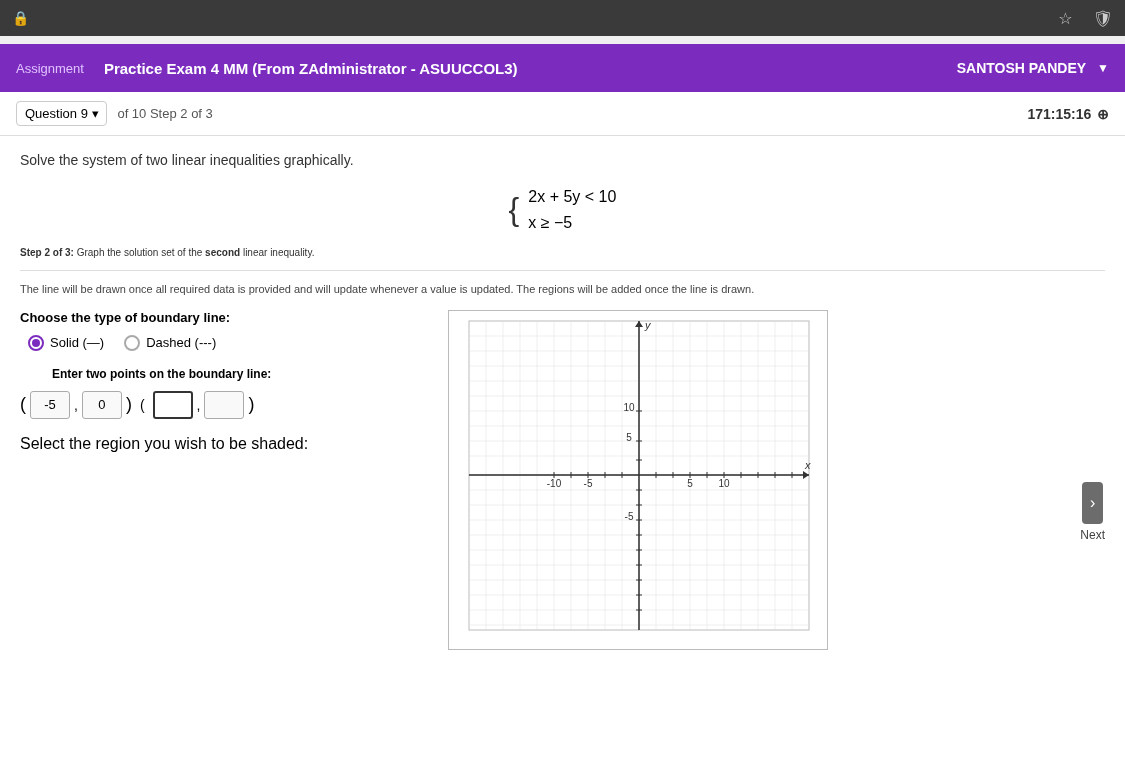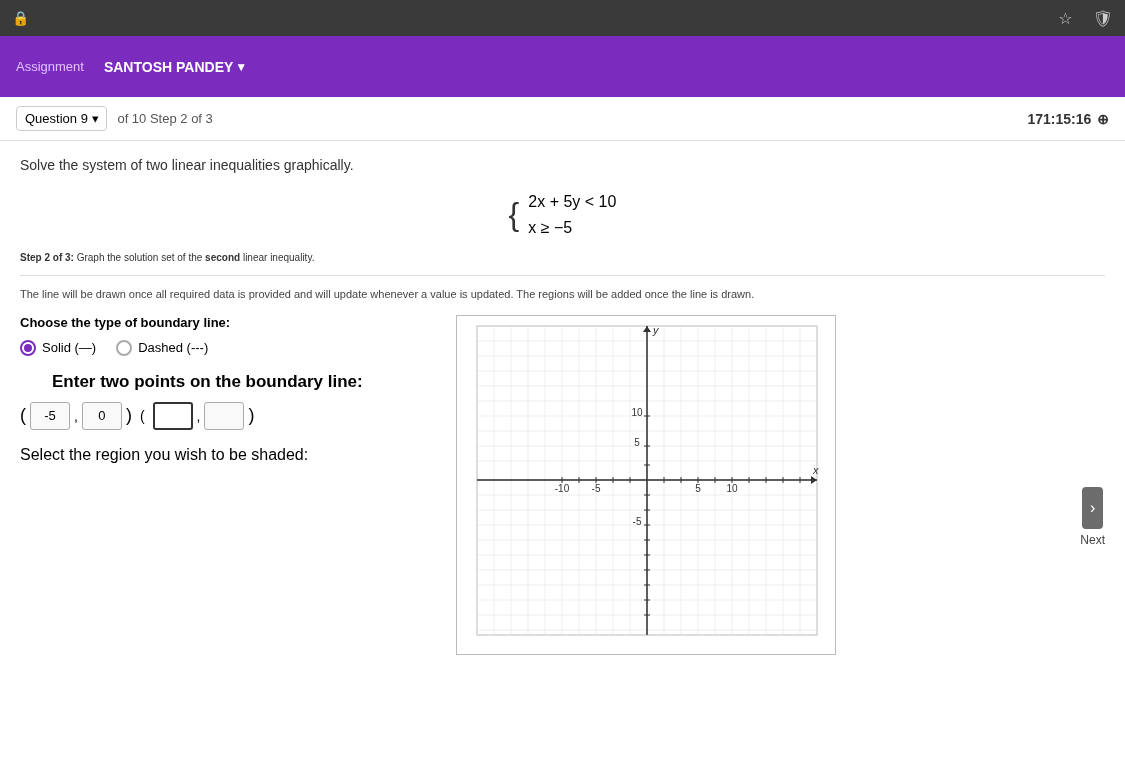--- a/index.html
+++ b/index.html
@@ -23,45 +23,46 @@
       flex: 1;
       max-width: 500px;
     }
     .browser-bar .lock-icon { color: #aaa; font-size: 14px; }
     .browser-bar .star-icon { color: #ccc; font-size: 16px; margin-left: auto; }
     .browser-bar .shield-icon { color: #ccc; font-size: 16px; margin-left: 10px; }
 
     
     .header {
       background: #7b2cbf;
-      height: 61px;
+      height: 48px;
       display: flex;
       align-items: center;
       padding: 0 16px;
       color: white;
+      margin-top: 8px;
     }
     .header .assignment-label {
       font-size: 13px;
       color: #e0c0ff;
       margin-right: 20px;
       font-weight: normal;
     }
     .header .exam-title {
       font-size: 15px;
       font-weight: bold;
       color: white;
       flex: 1;
     }
     .header .user-name {
       font-size: 14px;
       font-weight: bold;
       color: white;
       display: flex;
       align-items: center;
-      gap: 2px;
+      gap: 11px;
     }
     .header .dropdown-arrow { font-size: 12px; }
 
     
     .question-bar {
       background: white;
       height: 44px;
       display: flex;
       align-items: center;
       padding: 0 16px;
@@ -174,37 +175,38 @@
       background: white;
       padding: 5px 12px;
       font-size: 13px;
       cursor: pointer;
       margin-bottom: 8px;
     }
 
     
     .answer-area {
       display: flex;
-      gap: 16px;
+      gap: 8px;
       align-items: flex-start;
     }
     .controls-panel {
       width: 420px;
       padding-right: 20px;
     }
     .boundary-type-label {
       font-size: 13px;
       font-weight: bold;
       margin-bottom: 10px;
     }
     .radio-group {
       display: flex;
       align-items: flex-end;
       gap: 20px;
       margin-bottom: 16px;
+      margin-left: 8px;
     }
     .radio-option {
       display: flex;
       align-items: center;
       gap: 6px;
       font-size: 13px;
       cursor: pointer;
     }
     .radio-circle {
       width: 16px;
@@ -218,21 +220,21 @@
     .radio-circle.selected::after {
       content: '';
       width: 8px;
       height: 8px;
       border-radius: 50%;
       background: #7b2cbf;
     }
     .radio-circle.unselected {}
 
     .two-points-label {
-      font-size: 17px;
+      font-size: 12px;
       font-weight: bold;
       margin-bottom: 10px;
       padding-left: 32px;
     }
     .points-inputs {
       display: flex;
       align-items: center;
       gap: 4px;
       margin-bottom: 16px;
       flex-wrap: wrap;
@@ -301,20 +303,21 @@
 <body>
 
 <div class="browser-bar">
   <span class="lock-icon">🔒</span>
   <span class="star-icon">☆</span>
   <span class="shield-icon">🛡</span>
 </div>
 
 <div class="header">
   <span class="assignment-label">Assignment</span>
+  <span class="exam-title">Practice Exam 4 MM (From ZAdministrator - ASUUCCOL3)</span>
   <div class="user-name">
     <span>SANTOSH PANDEY</span>
     <span class="dropdown-arrow">▼</span>
   </div>
 </div>
 
 <div class="question-bar">
   <div class="question-selector">
     <span>Question 9</span>
     <span>▾</span>

